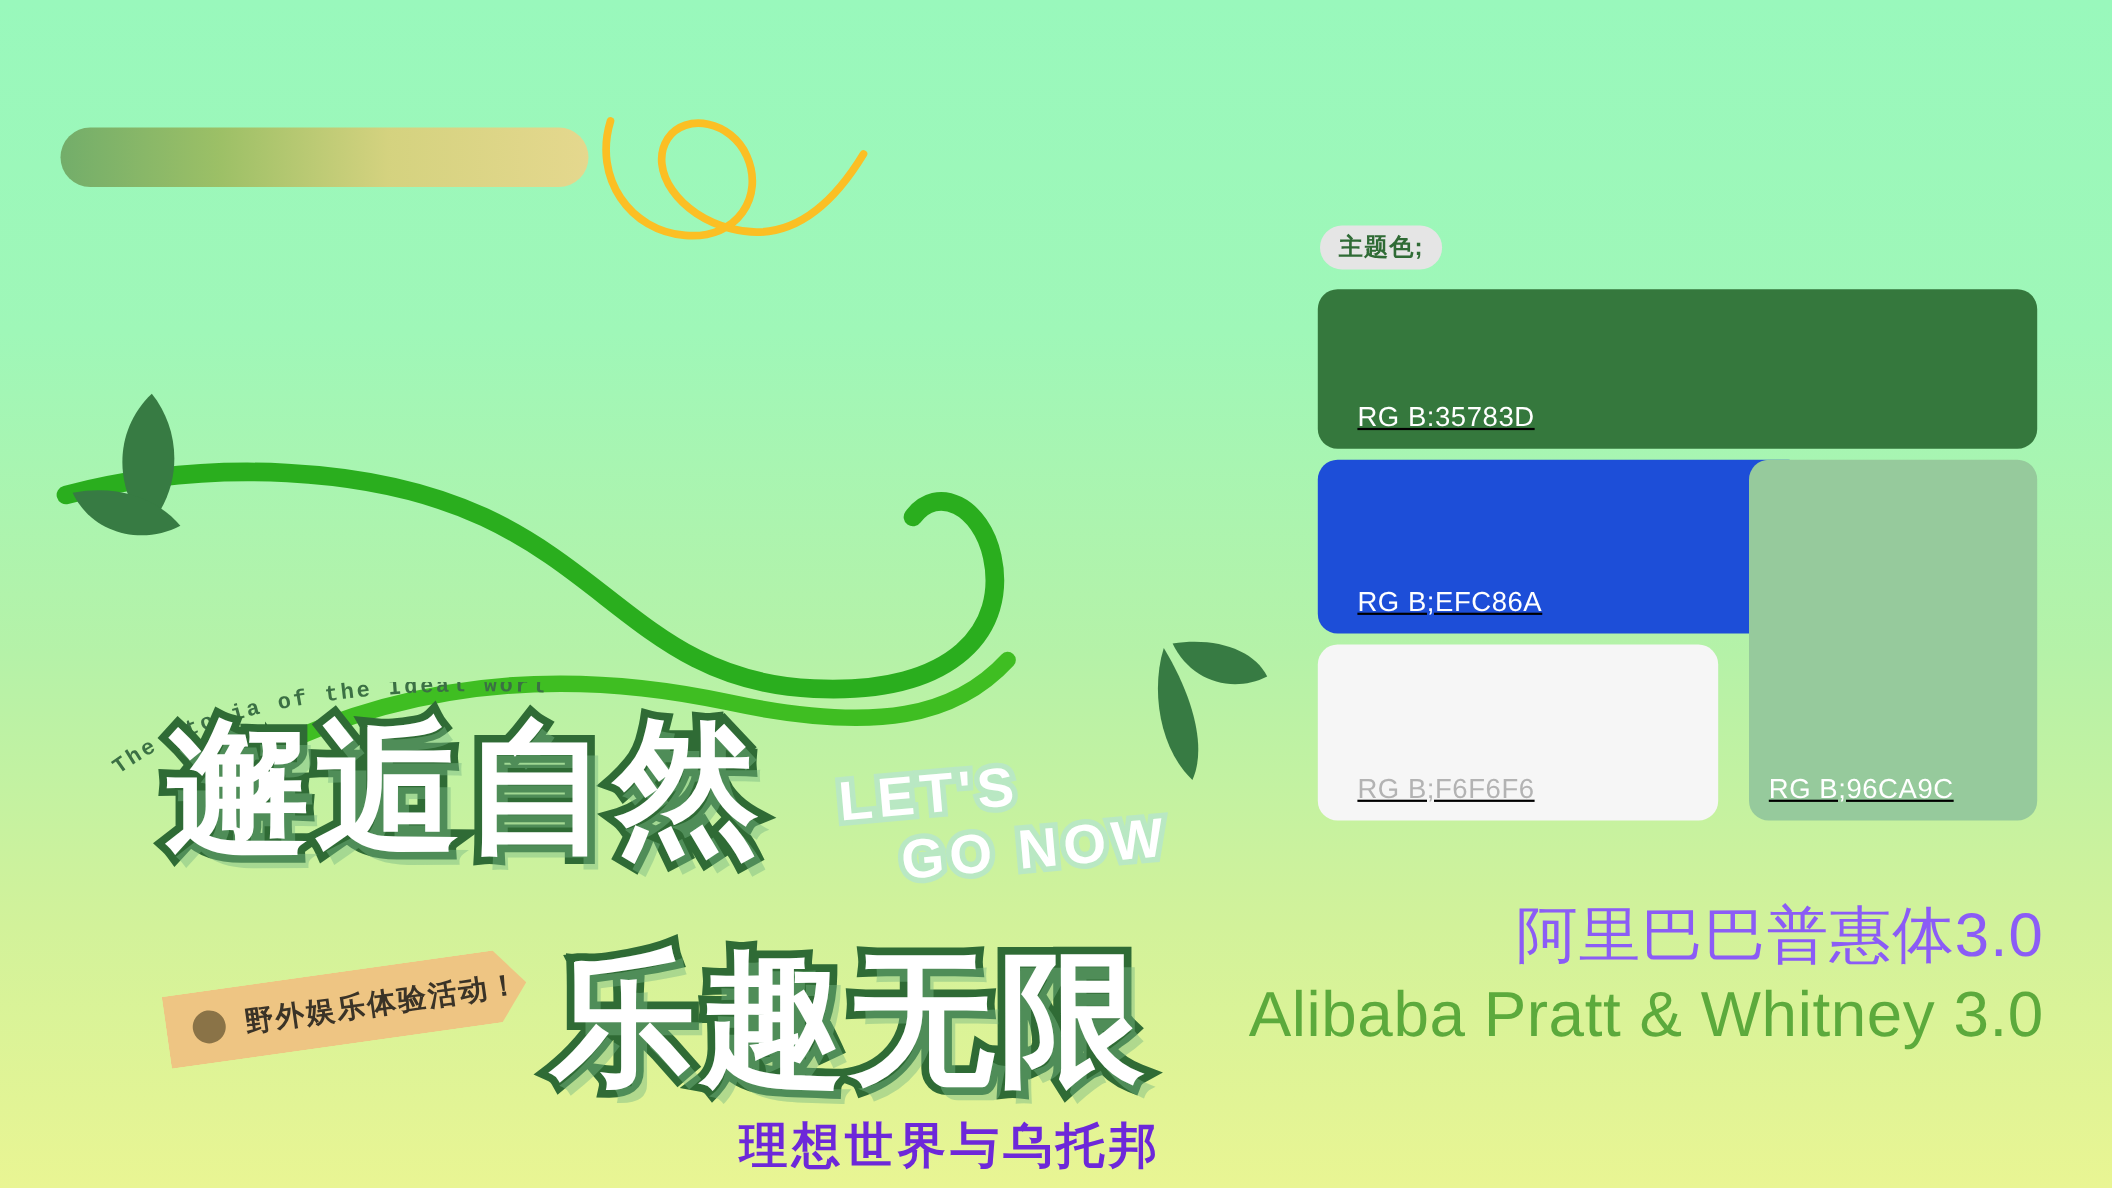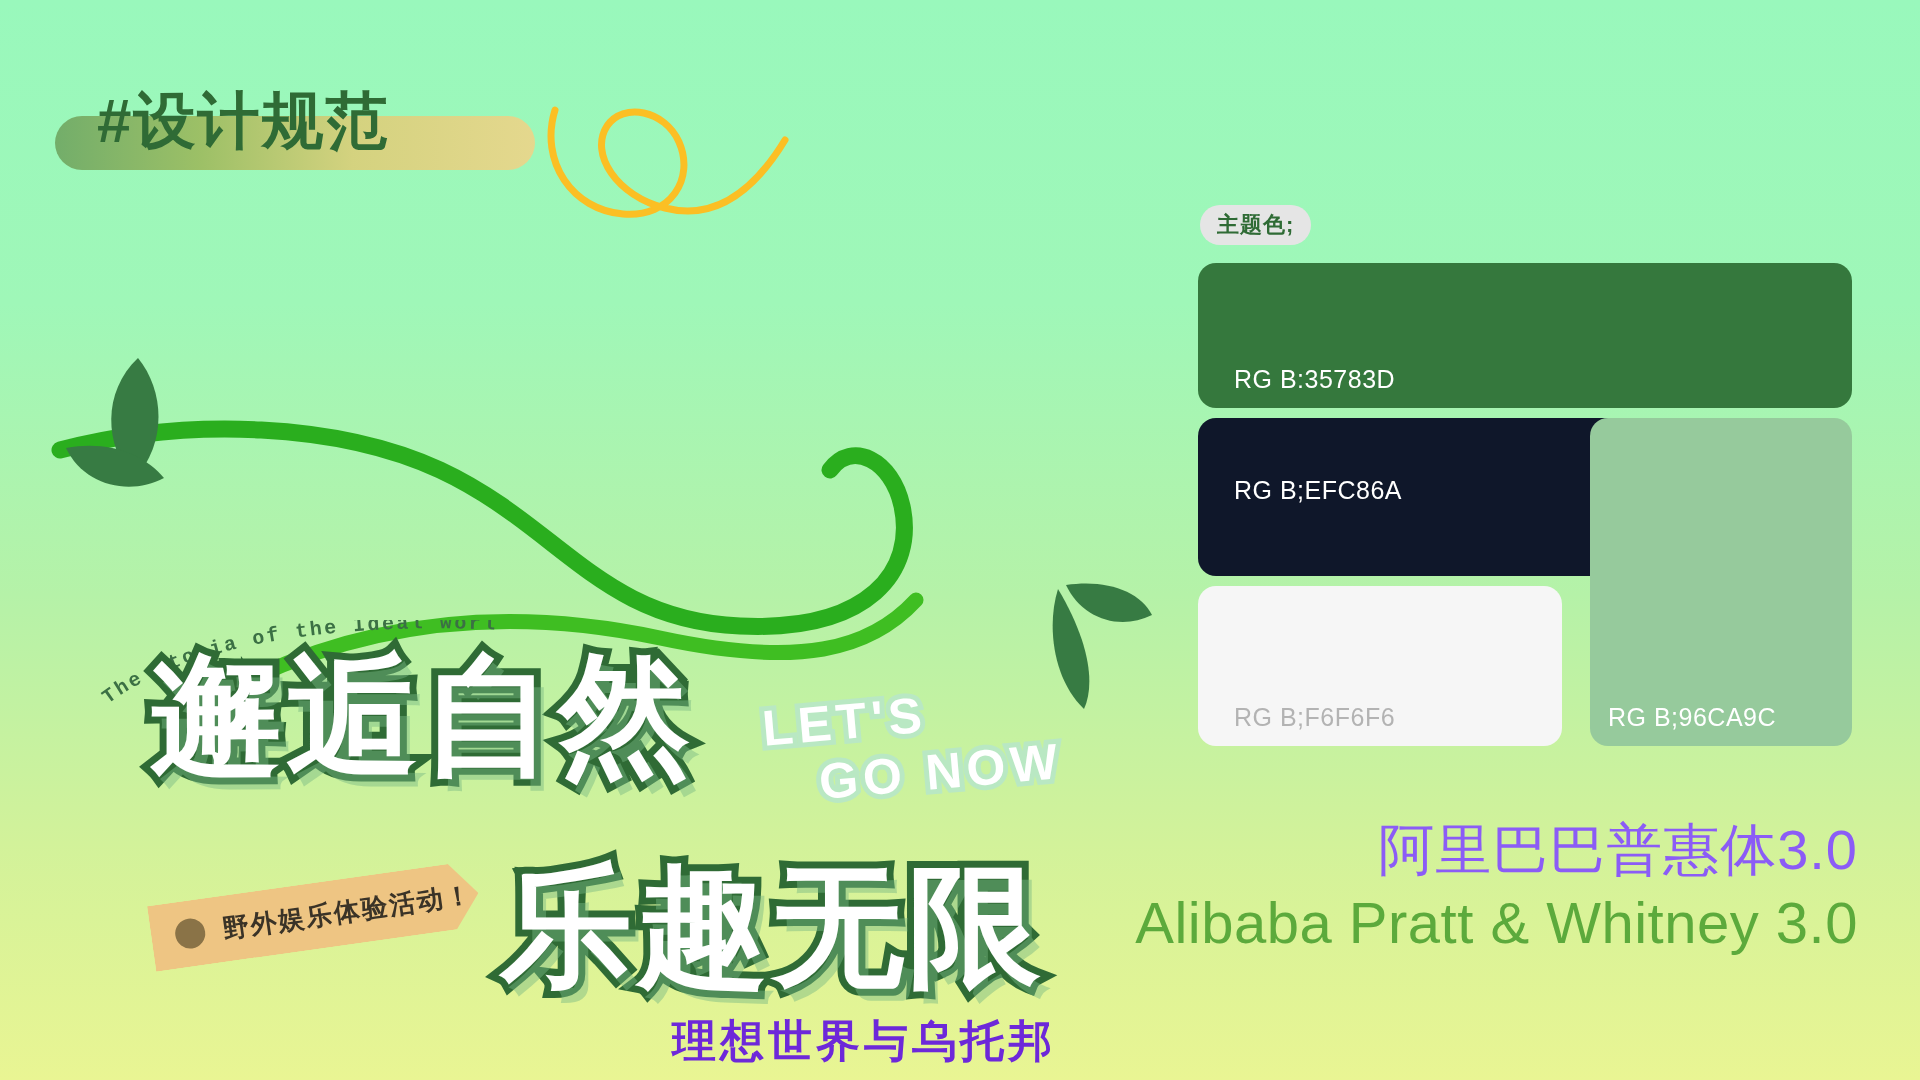--- a/index.html
+++ b/index.html
@@ -73,28 +73,28 @@
   }
 
   
   .palette { position:absolute; left:1198px; top:205px; width:660px; height:580px; }
   .badge {
     position:absolute; left:2px; top:0; height:40px; padding:0 17px;
     background:#e5e5e5; border-radius:20px;
     display:flex; align-items:center;
     font-size:22px; font-weight:700; color:#2f6b35; letter-spacing:1px; white-space:nowrap;
   }
-  .sw { position:absolute; border-radius:18px; display:flex; align-items:flex-end; }
+  .sw { position:absolute; border-radius:18px; display:flex; align-items:flex-end;text-decoration:underline; }
   .sw span {
     font-size:25px; letter-spacing:.5px; white-space:nowrap;
     padding:0 0 14px 36px; font-weight:400;
   }
   .sw-primary { left:0; top:58px; width:654px; height:145px; background:#35783d; }
   .sw-primary span { color:#ffffff; }
-  .sw-accent  { left:0; top:213px; width:446px; height:158px; background:#0f172a;align-items:center; }
+  .sw-accent  { left:0; top:213px; width:446px; height:158px; background:#1d4ed8; }
   .sw-accent span { color:#ffffff; }
   .sw-neutral { left:0; top:381px; width:364px; height:160px; background:#f6f6f6; }
   .sw-neutral span { color:#b3b3b3; }
   .sw-sage    { left:392px; top:213px; width:262px; height:328px; background:#96ca9c; }
   .sw-sage span { color:#ffffff; padding-left:18px; }
 
   
   .specimen { position:absolute; left:0; top:815px; width:1890px; text-align:right; }
   .spec-zh { font-size:56px; color:#8b5cf6; letter-spacing:1px; line-height:1.25; padding-right:32px; }
   .spec-en { font-size:58px; color:#5caa3c; letter-spacing:.5px; line-height:1.3; padding-right:32px; }
@@ -102,21 +102,20 @@
 </head>
 <body>
 
 <div id="stage">
 
   <div class="hdr">
     <div class="hdr-pill"></div>
     <svg class="hdr-squiggle" viewBox="0 0 260 140">
       <path d="M10 18 C-6 70 28 118 78 122 C126 126 150 86 134 50 C120 18 78 10 62 34 C44 62 72 104 120 116 C166 128 206 104 240 48" fill="none" stroke="#FBBF24" stroke-width="7" stroke-linecap="round"></path>
     </svg>
-    <div class="hdr-title">#设计规范</div>
   </div>
 
   <div class="poster">
 
     <svg class="vine" viewBox="0 0 1140 460">
       <path d="M20 130 C150 96 300 104 400 150 C520 206 560 300 700 306 C830 312 876 250 862 186 C852 140 812 120 790 150" fill="none" stroke="#2AAE1E" stroke-width="17" stroke-linecap="round"></path>
       <path d="M200 364 C330 300 470 286 620 318 C760 348 830 330 876 280" fill="none" stroke="#3FBE22" stroke-width="15" stroke-linecap="round"></path>
     </svg>
 
     <svg class="leaf-l" viewBox="0 0 170 150">

